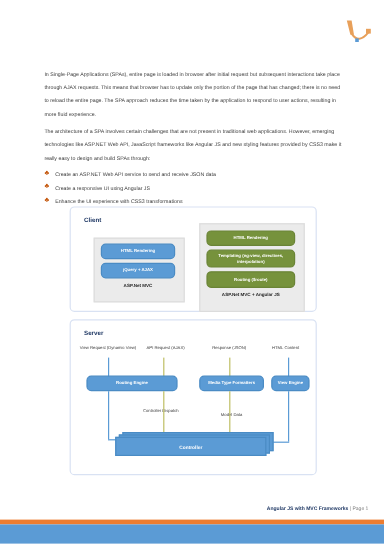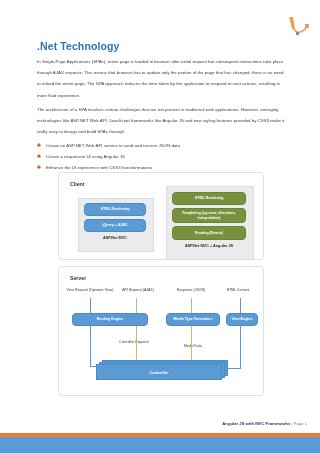--- a/index.html
+++ b/index.html
@@ -131,21 +131,20 @@
 
   <div class="logo">
     <svg width="26" height="22" viewBox="0 0 26 22">
       <path d="M3 1 L7 1 L9 13 L6 13 Z" fill="#e8a05a"></path>
       <path d="M7 12 Q13 21 21 11" stroke="#e8a05a" stroke-width="1.6" fill="none"></path>
       <rect x="19" y="8" width="4" height="4" fill="#e8a05a"></rect>
       <rect x="10" y="16" width="3" height="3" fill="#5b9bd5"></rect>
     </svg>
   </div>
 
-  <div class="heading">.Net Technology</div>
 
   <div class="para p1">In Single-Page Applications (SPAs), entire page is loaded in browser after initial request but subsequent interactions take place through AJAX requests. This means that browser has to update only the portion of the page that has changed; there is no need to reload the entire page. The SPA approach reduces the time taken by the application to respond to user actions, resulting in more fluid experience.</div>
   <div class="para p2">The architecture of a SPA involves certain challenges that are not present in traditional web applications. However, emerging technologies like ASP.NET Web API, JavaScript frameworks like Angular JS and new styling features provided by CSS3 make it really easy to design and build SPAs through:</div>
 
   <div class="bullets">
     <div class="bullet">
       <span class="bmark">♣</span>
       <span>Create an ASP.NET Web API service to send and receive JSON data</span>
     </div>
     <div class="bullet">

